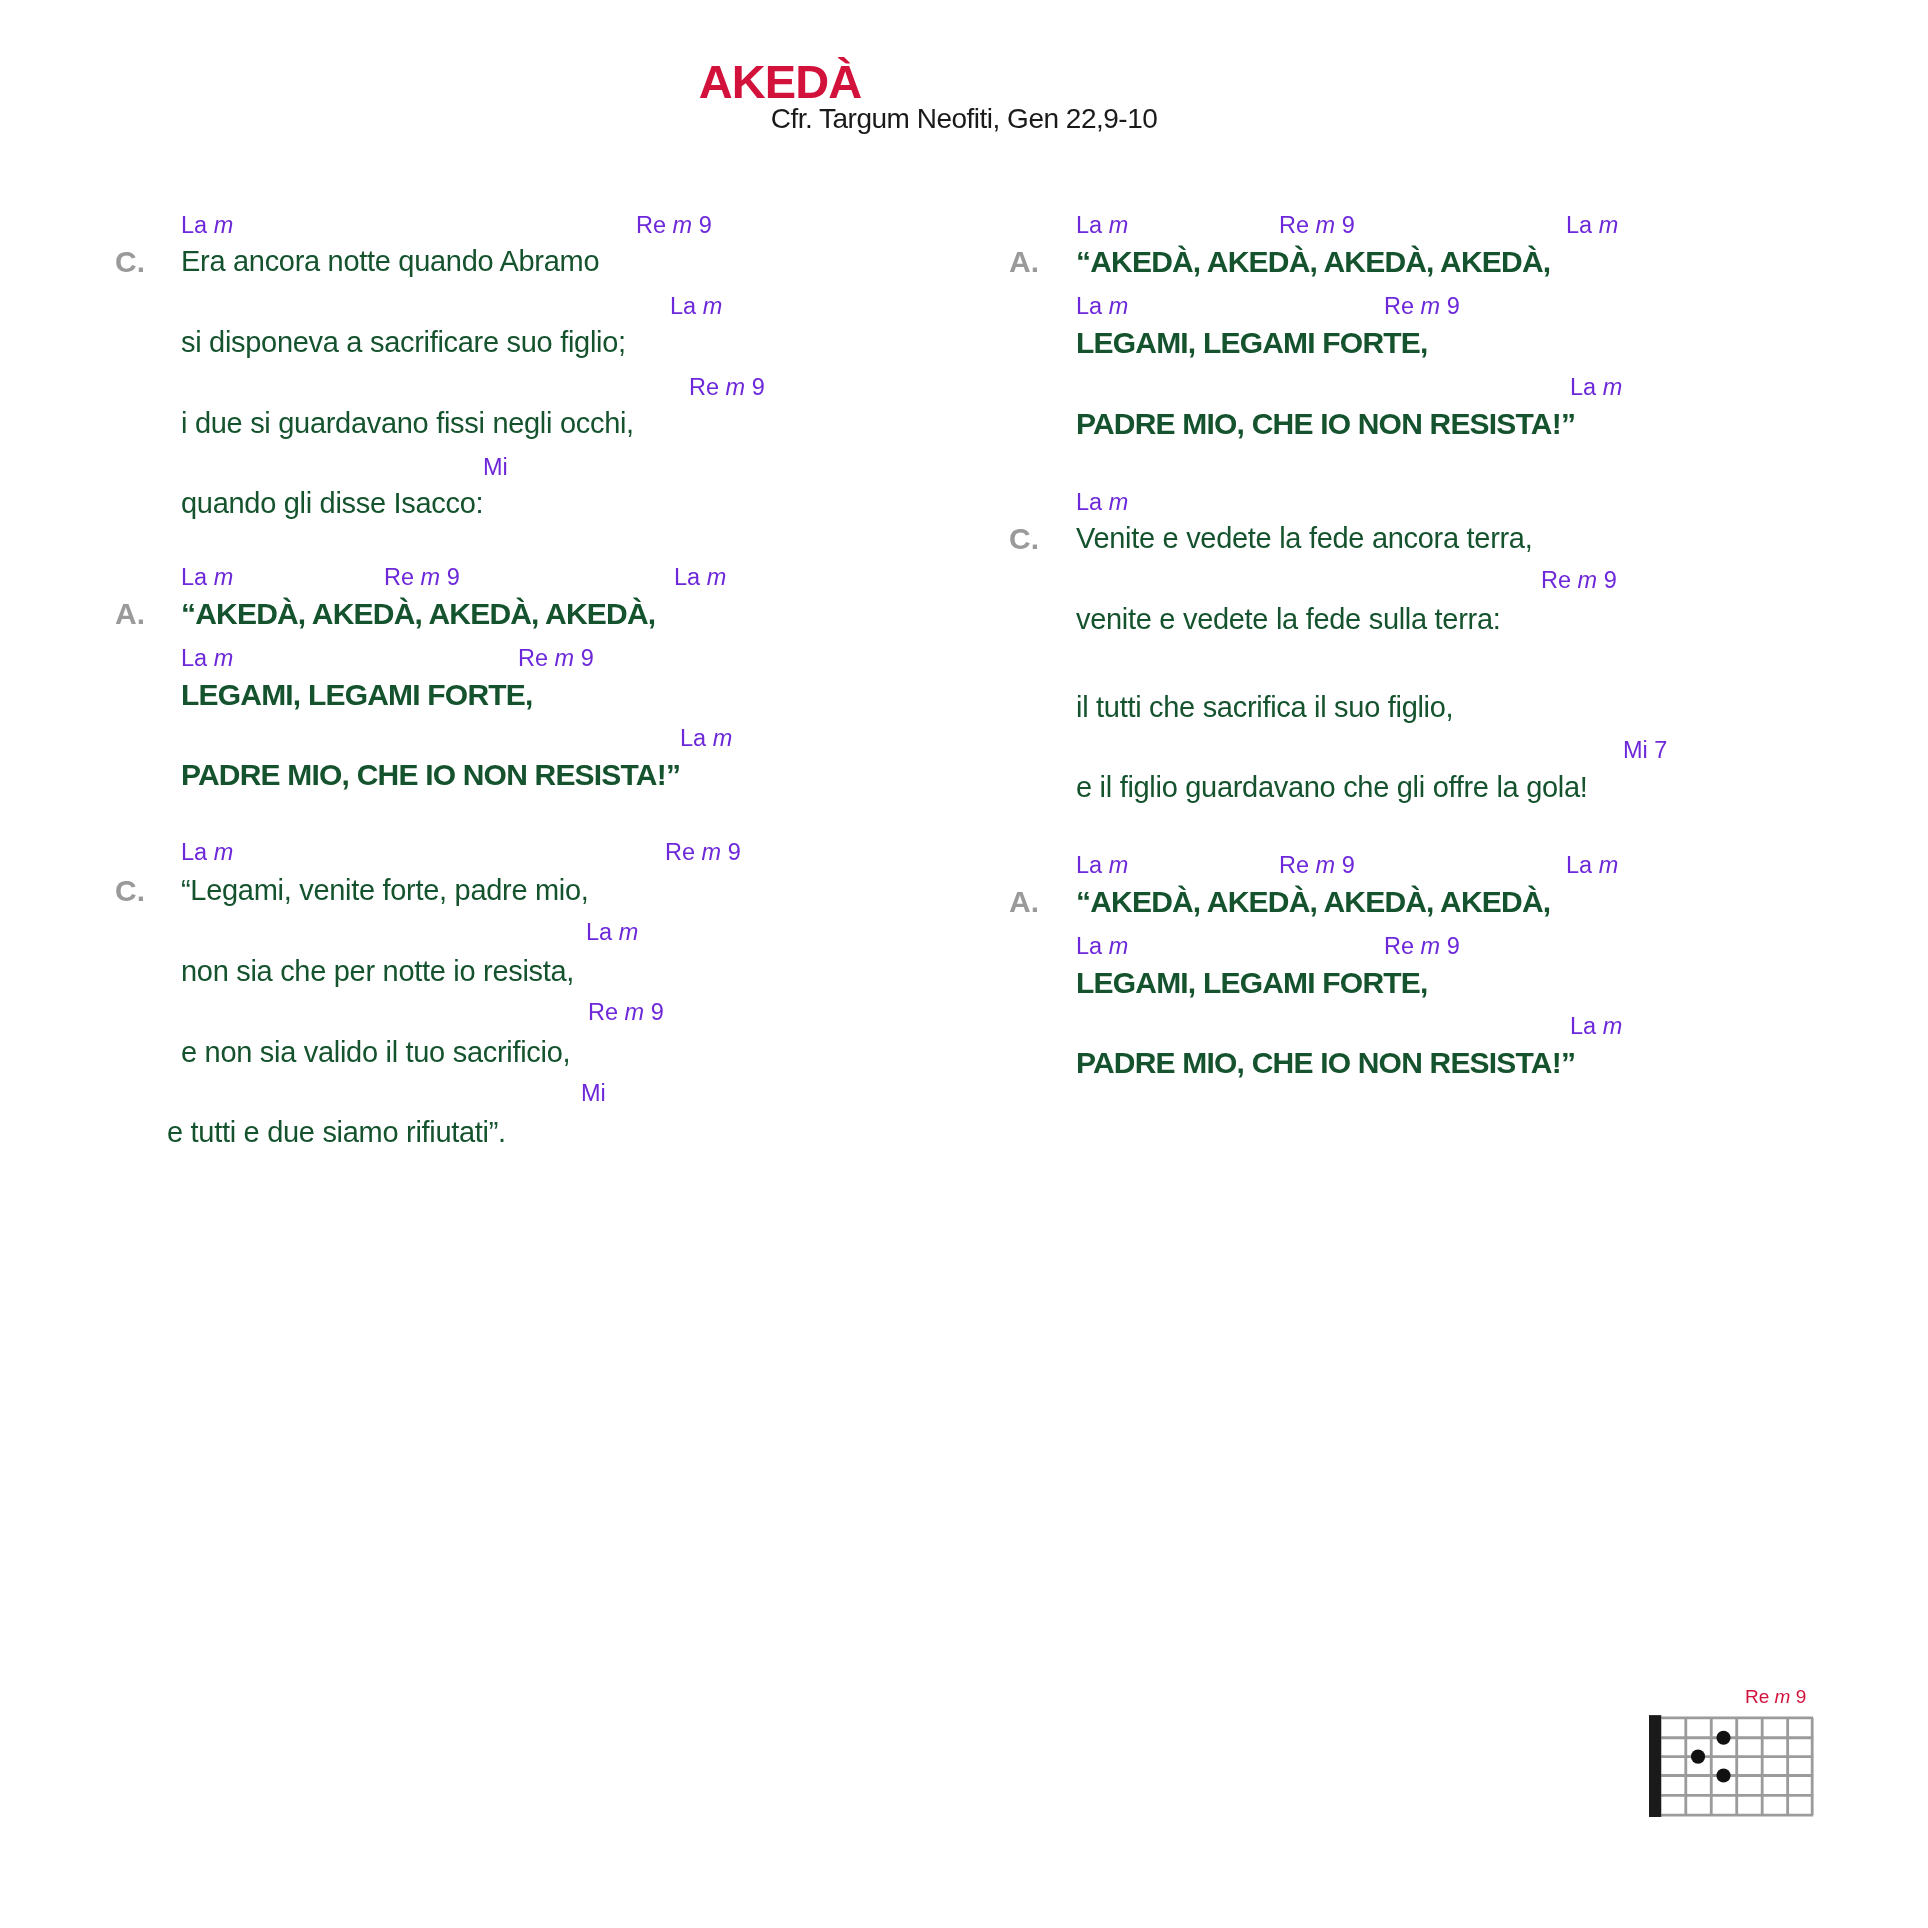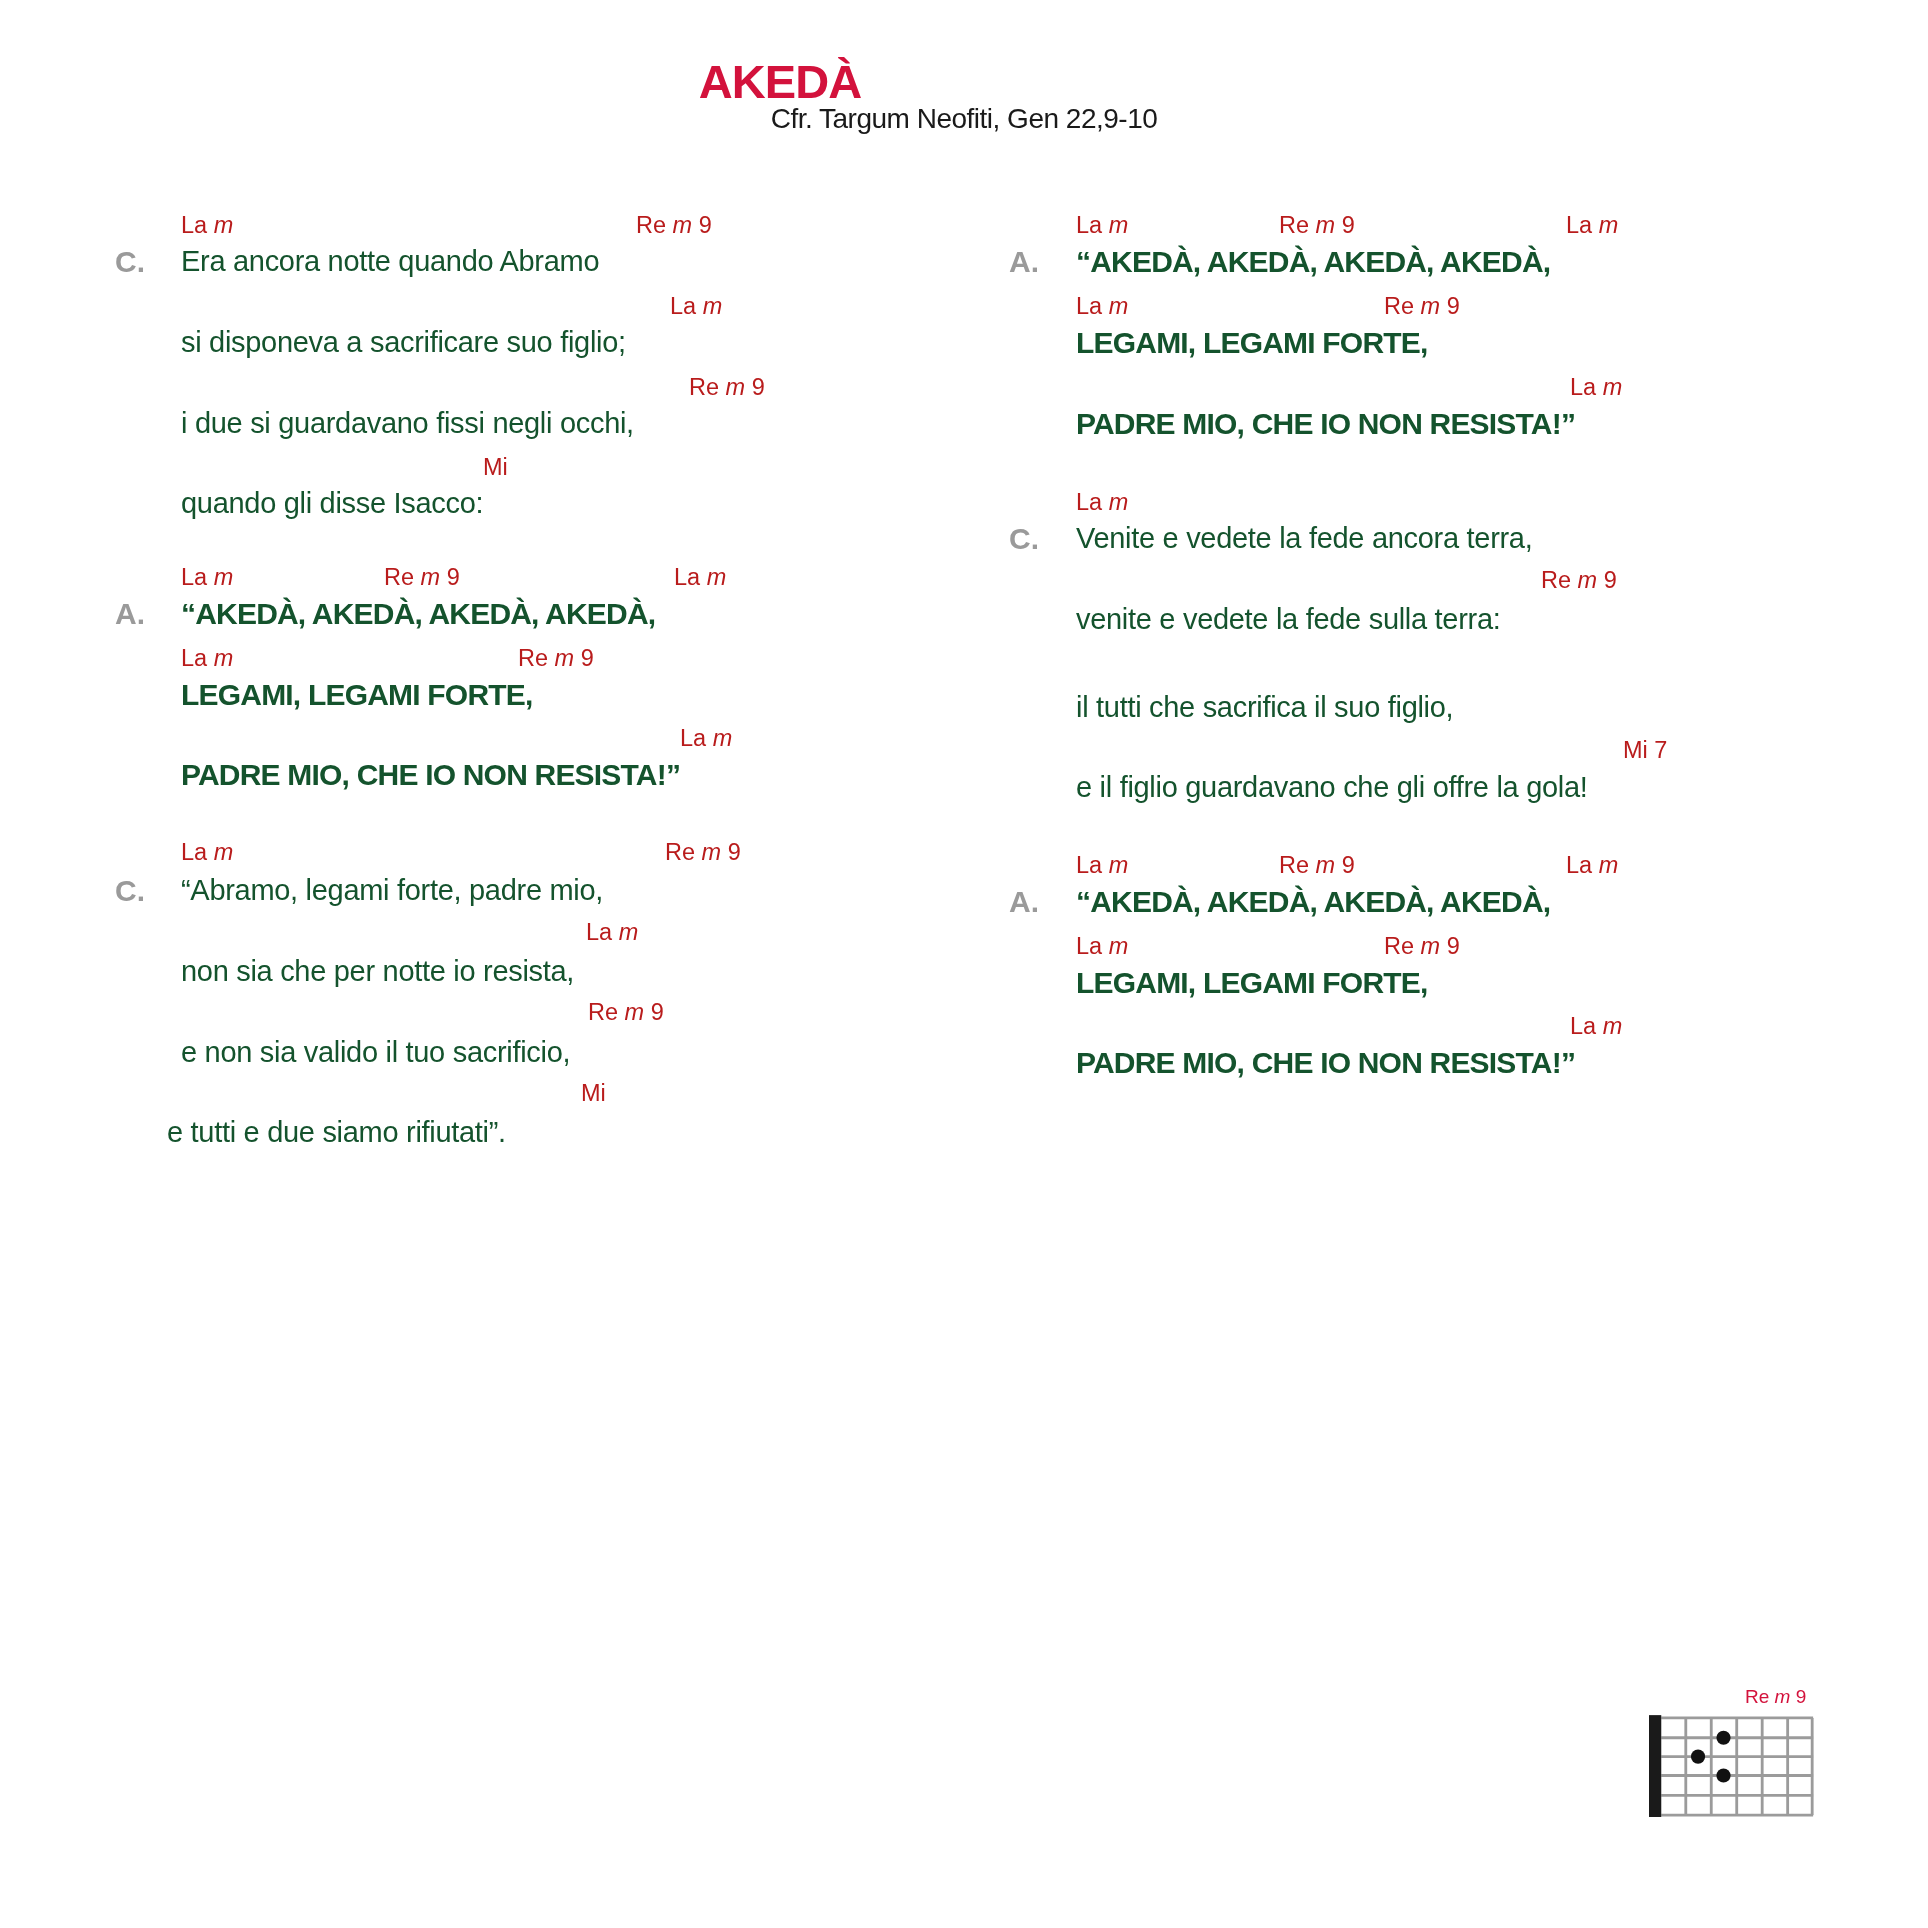--- a/index.html
+++ b/index.html
@@ -3,21 +3,21 @@
 <meta charset="utf-8">
 <style>
   html, body { margin: 0; padding: 0; background: #ffffff; }
   body { width: 1928px; height: 1928px; position: relative; overflow: hidden;
          font-family: "Liberation Sans", "DejaVu Sans", sans-serif; color: #1a1a1a; }
   .abs { position: absolute; white-space: nowrap; line-height: 1; }
   .title { left: 0; width: 1560px; text-align: center; top: 58px; font-size: 47px; font-weight: bold; color: #d3123c; letter-spacing: -0.9px; }
   .subtitle { left: 0; width: 1928px; text-align: center; top: 105px; font-size: 28px; font-weight: normal; color: #1a1a1a; letter-spacing: -0.5px; }
   .lyric { font-size: 29px; color: #14532d; letter-spacing: -0.3px; }
   .lyric.bold { font-weight: bold; font-size: 30px; letter-spacing: -0.8px; }
-  .chord { font-size: 23.5px; color: #b91c1c; font-weight: normal; }
+  .chord { font-size: 23.5px; color: #6d28d9; font-weight: normal; }
   .chord i { font-style: italic; }
   .label { font-size: 30px; font-weight: bold; color: #9a9a9a; }
   .diagram { position: absolute; left: 1649px; top: 1715px; width: 166px; height: 104px; }
   .diag-label { font-size: 19px; color: #d3123c; }
 </style>
 </head>
 <body>
 
 <div class="abs title">AKEDÀ</div>
 <div class="abs subtitle">Cfr. Targum Neofiti, Gen 22,9-10</div>
@@ -55,21 +55,21 @@
 
     <span class="abs chord" style="left:680px;top:727px"><span>La</span> <i>m</i></span>
     <span class="abs lyric bold" style="left:181px;top:760px">PADRE MIO, CHE IO NON RESISTA!”</span>
   </div>
 
   <div>
     <span class="abs label" style="left:115px;top:876px">C.</span>
 
     <span class="abs chord" style="left:181px;top:841px"><span>La</span> <i>m</i></span>
     <span class="abs chord" style="left:665px;top:841px"><span>Re</span> <i>m</i> <span>9</span></span>
-    <span class="abs lyric" style="left:181px;top:876px">“Abramo, legami forte, padre mio,</span>
+    <span class="abs lyric" style="left:181px;top:876px">“Legami, venite forte, padre mio,</span>
 
     <span class="abs chord" style="left:586px;top:921px"><span>La</span> <i>m</i></span>
     <span class="abs lyric" style="left:181px;top:957px">non sia che per notte io resista,</span>
 
     <span class="abs chord" style="left:588px;top:1001px"><span>Re</span> <i>m</i> <span>9</span></span>
     <span class="abs lyric" style="left:181px;top:1038px">e non sia valido il tuo sacrificio,</span>
 
     <span class="abs chord" style="left:581px;top:1082px">Mi</span>
     <span class="abs lyric" style="left:167px;top:1118px">e tutti e due siamo rifiutati”.</span>
   </div>

